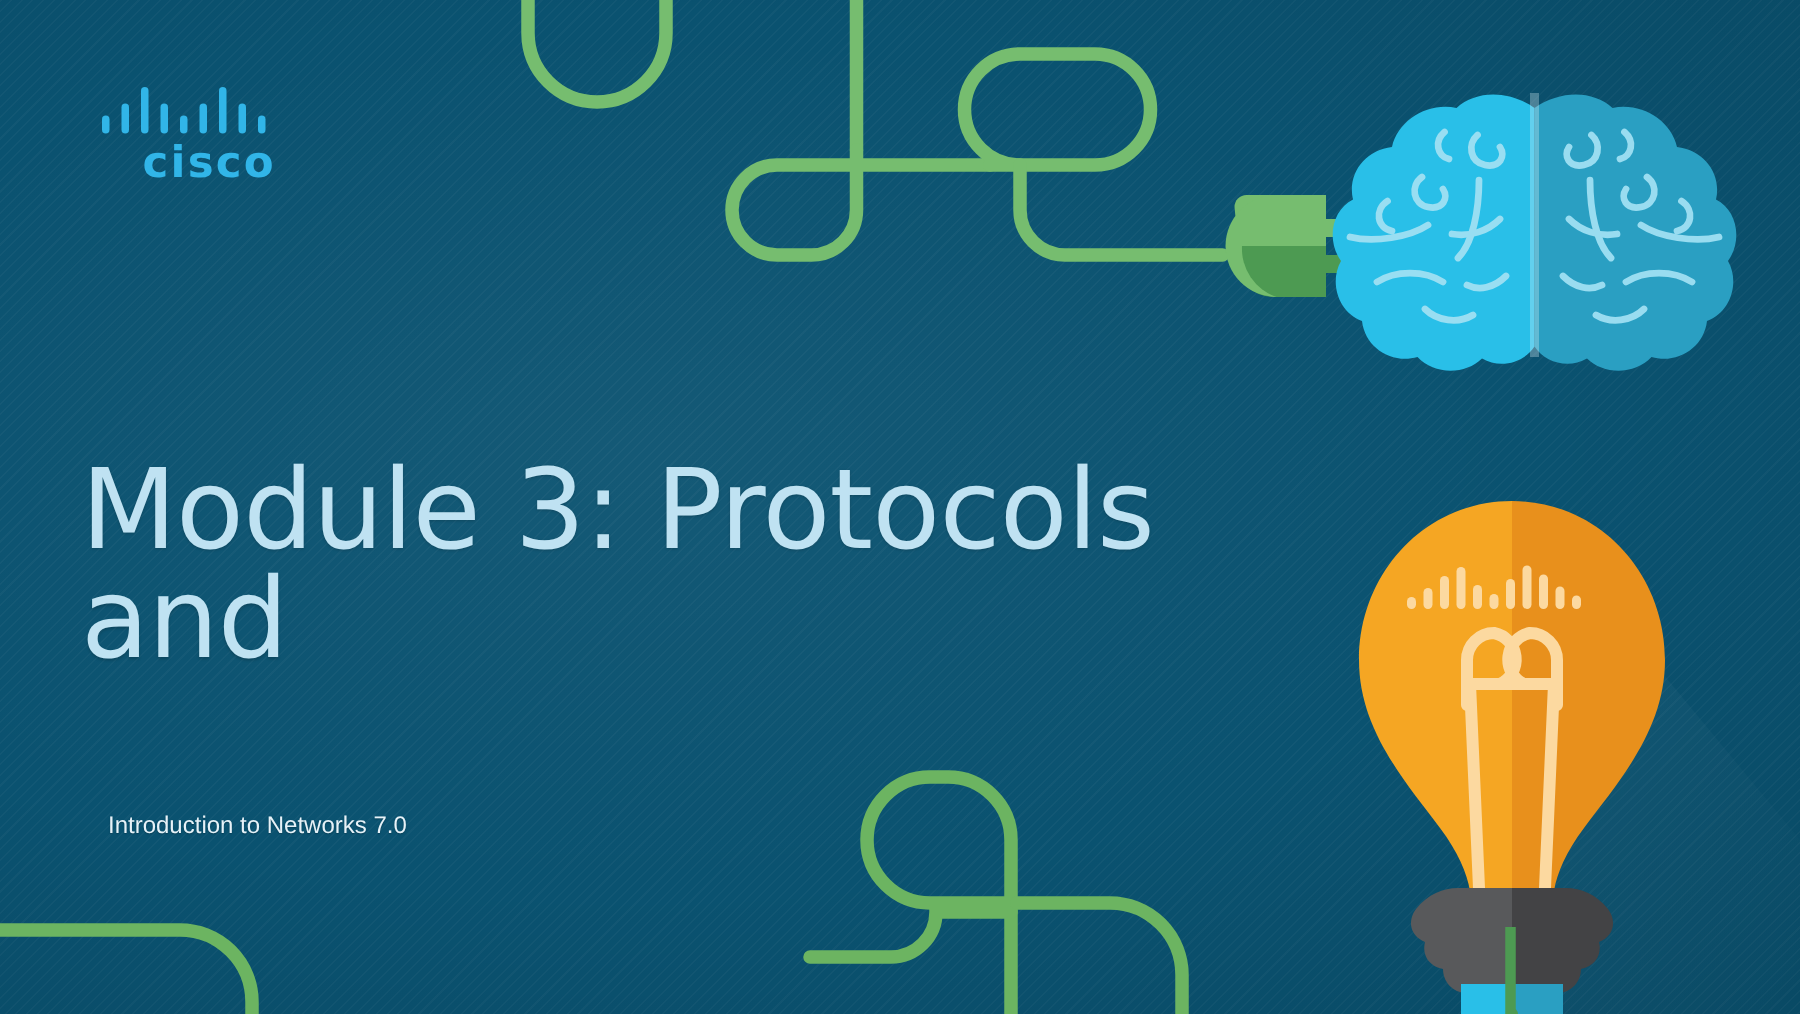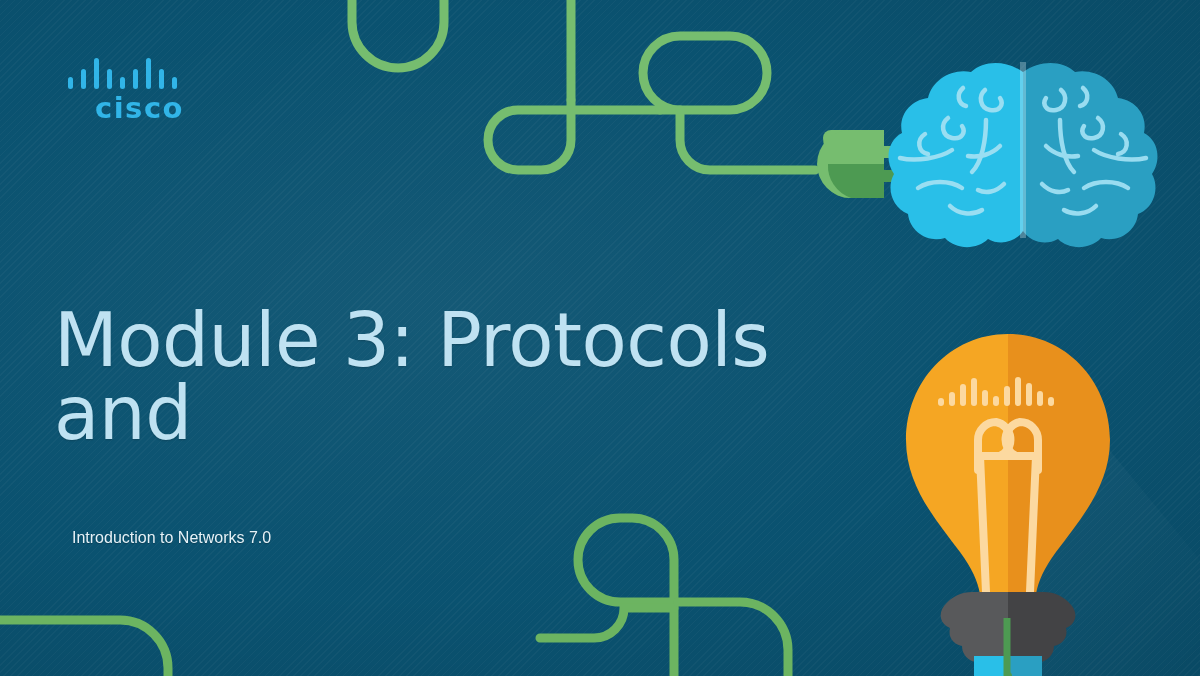--- a/index.html
+++ b/index.html
@@ -82,21 +82,21 @@
     font-weight:400;
     font-size:74px;
     line-height:0.98;
     letter-spacing:-0.5px;
     text-shadow:0 1px 2px rgba(0,0,0,0.18);
   }
 
   
   .subtitle-block {
     position:absolute;
-    left:72px; top:528px;
+    left:72px; top:541px;
     width:420px;
     z-index:6;
   }
   .subtitle {
     color:#e6f2f8;
     font-family:"Liberation Sans", sans-serif;
     font-weight:400;
     font-size:16px;
     line-height:1.25;
     text-shadow:0 1px 1px rgba(0,0,0,0.25);

